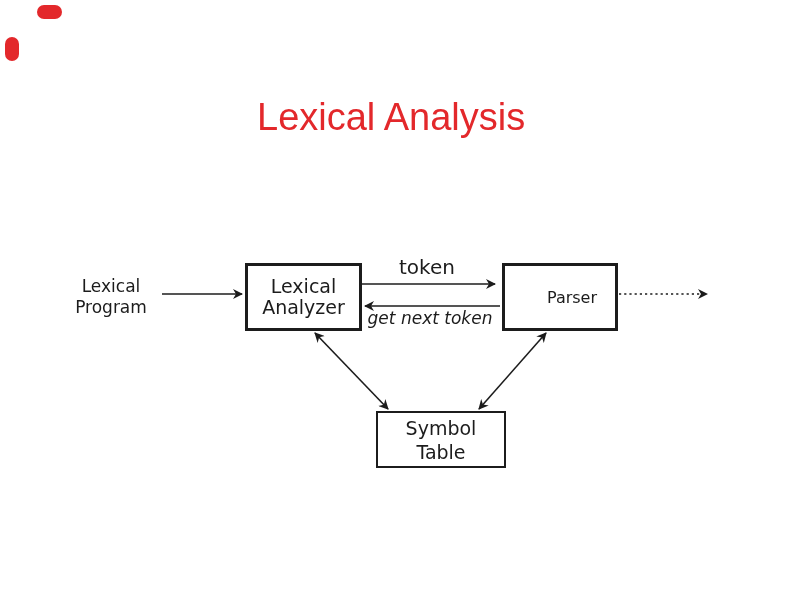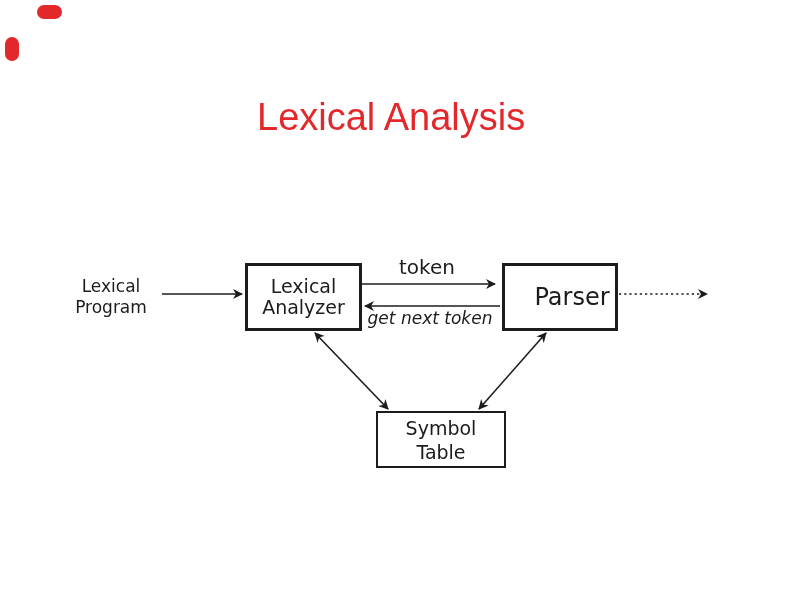--- a/index.html
+++ b/index.html
@@ -39,21 +39,21 @@
   .ah{fill:var(--ink);stroke:none;}
   .node{
     position:absolute;
     background:var(--background);
     color:var(--ink);
     display:flex;align-items:center;justify-content:center;
     text-align:center;
   }
   .node .lbl{white-space:pre-line;}
   .node-lexical{left:245px;top:263px;width:117px;height:68px;border:3px solid var(--ink);font-size:19px;line-height:21px;}
-  .node-parser{left:502px;top:263px;width:116px;height:68px;border:3px solid var(--ink);font-size:24px;padding-left:24px;}
+  .node-parser{left:502px;top:263px;width:116px;height:68px;border:3px solid var(--ink);font-size:16px;padding-left:24px;}
   .node-symbol{left:376px;top:411px;width:130px;height:57px;border:2px solid var(--ink);font-size:19px;line-height:24px;}
   .flabel{
     position:absolute;
     color:var(--ink);
     text-align:center;
     white-space:pre-line;
   }
   .lbl-source{left:41px;top:276px;width:140px;font-size:17px;line-height:21px;}
   .lbl-token{left:377px;top:255px;width:100px;font-size:20px;}
   .lbl-gnt{left:362px;top:308px;width:136px;font-size:17px;font-style:italic;}

